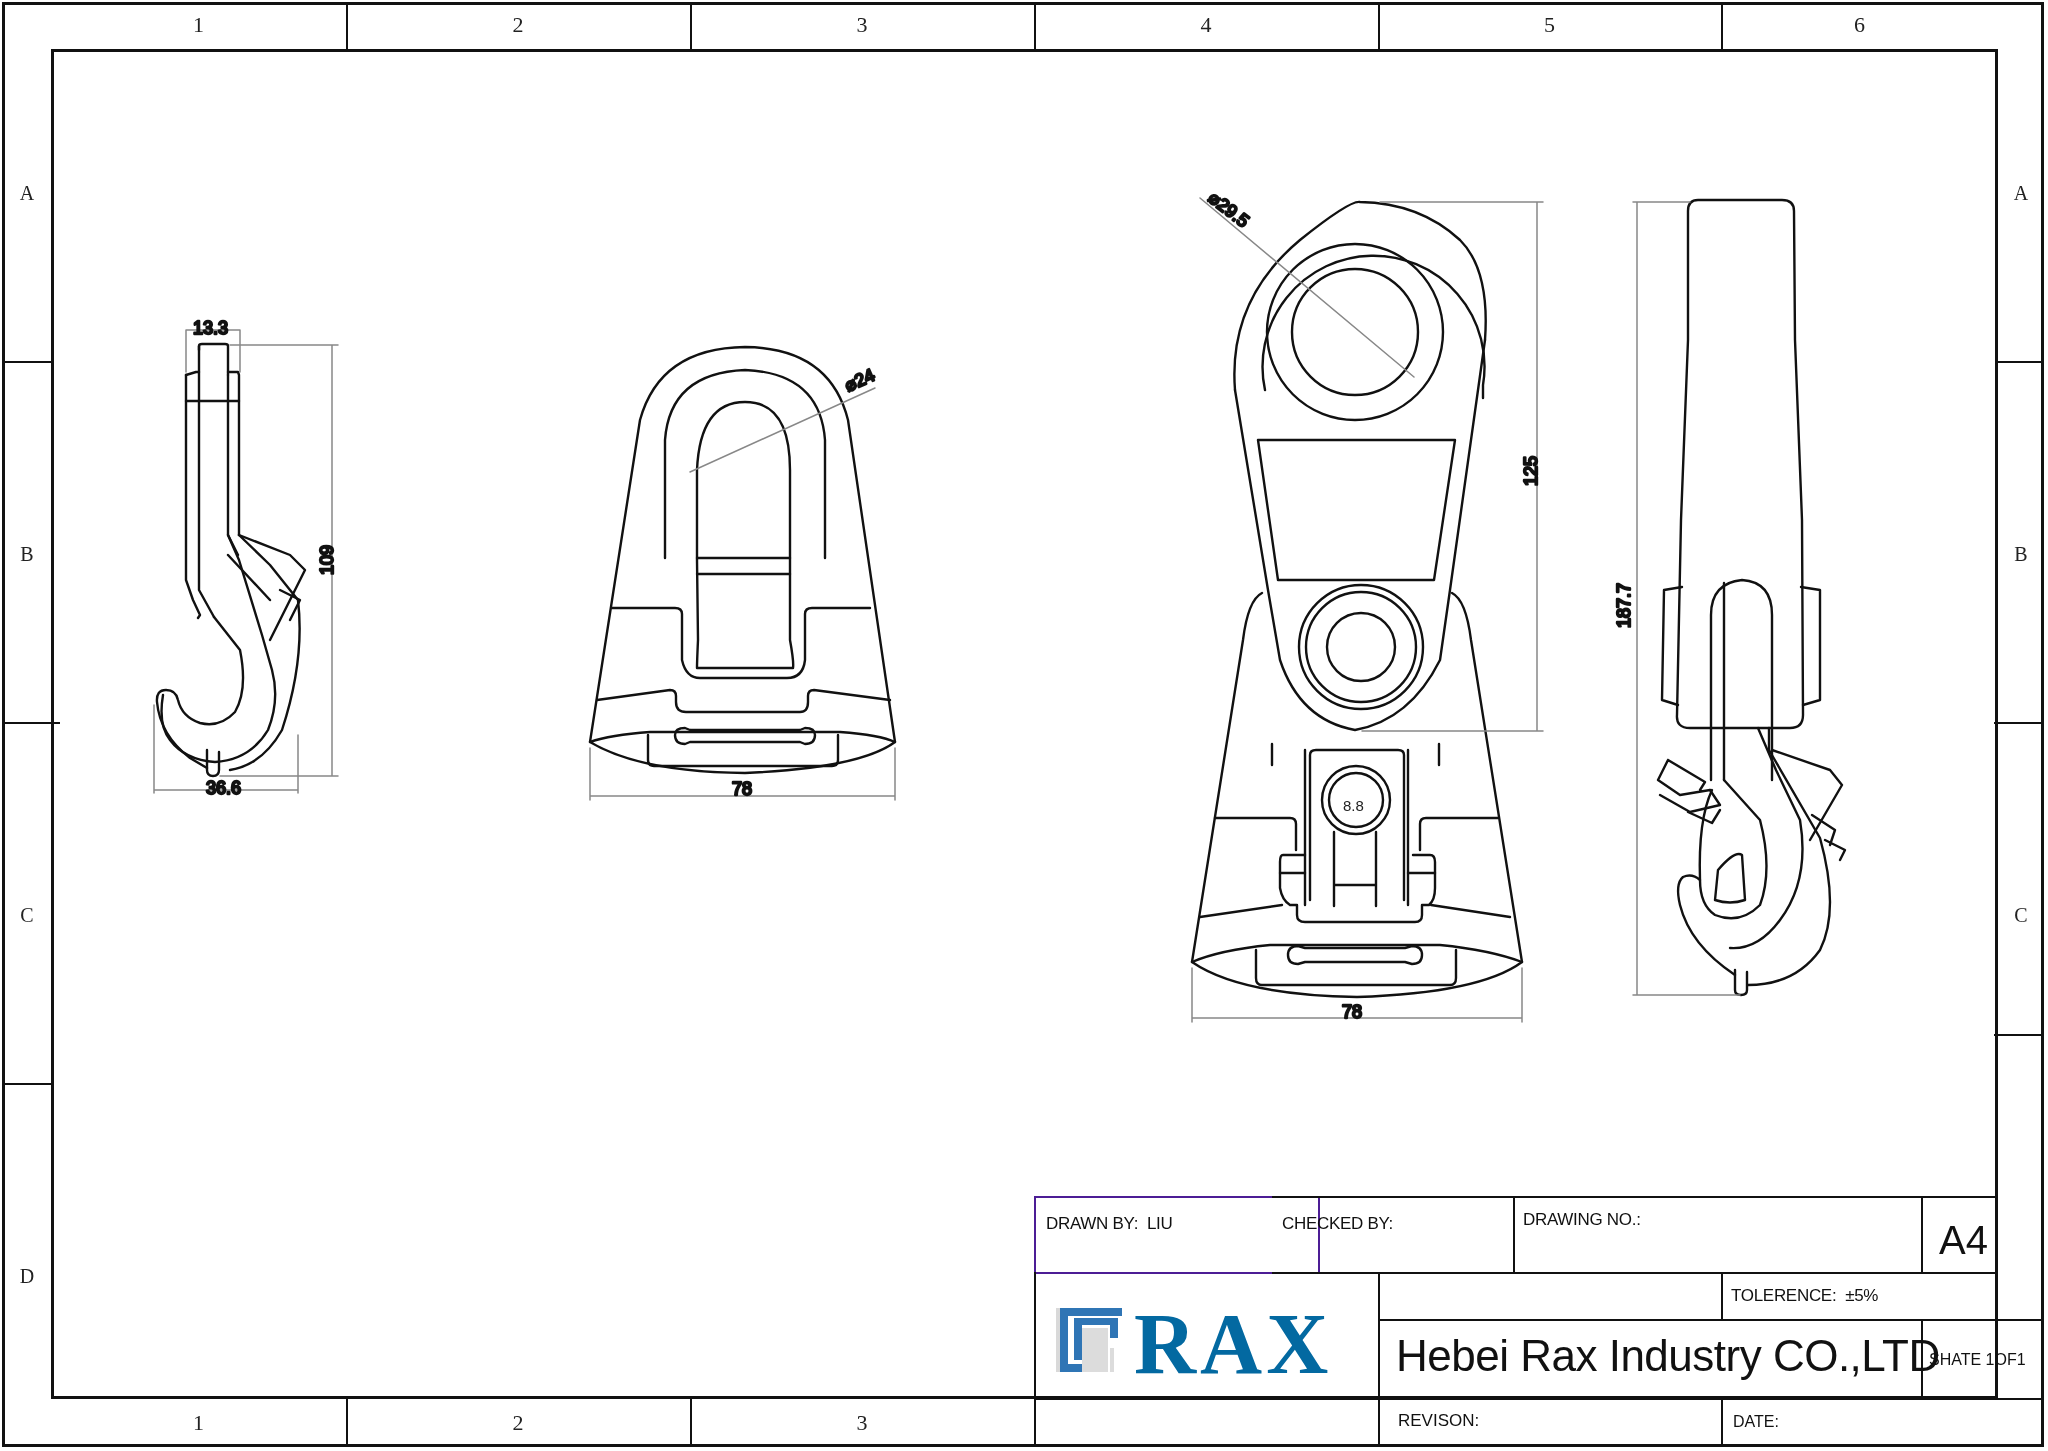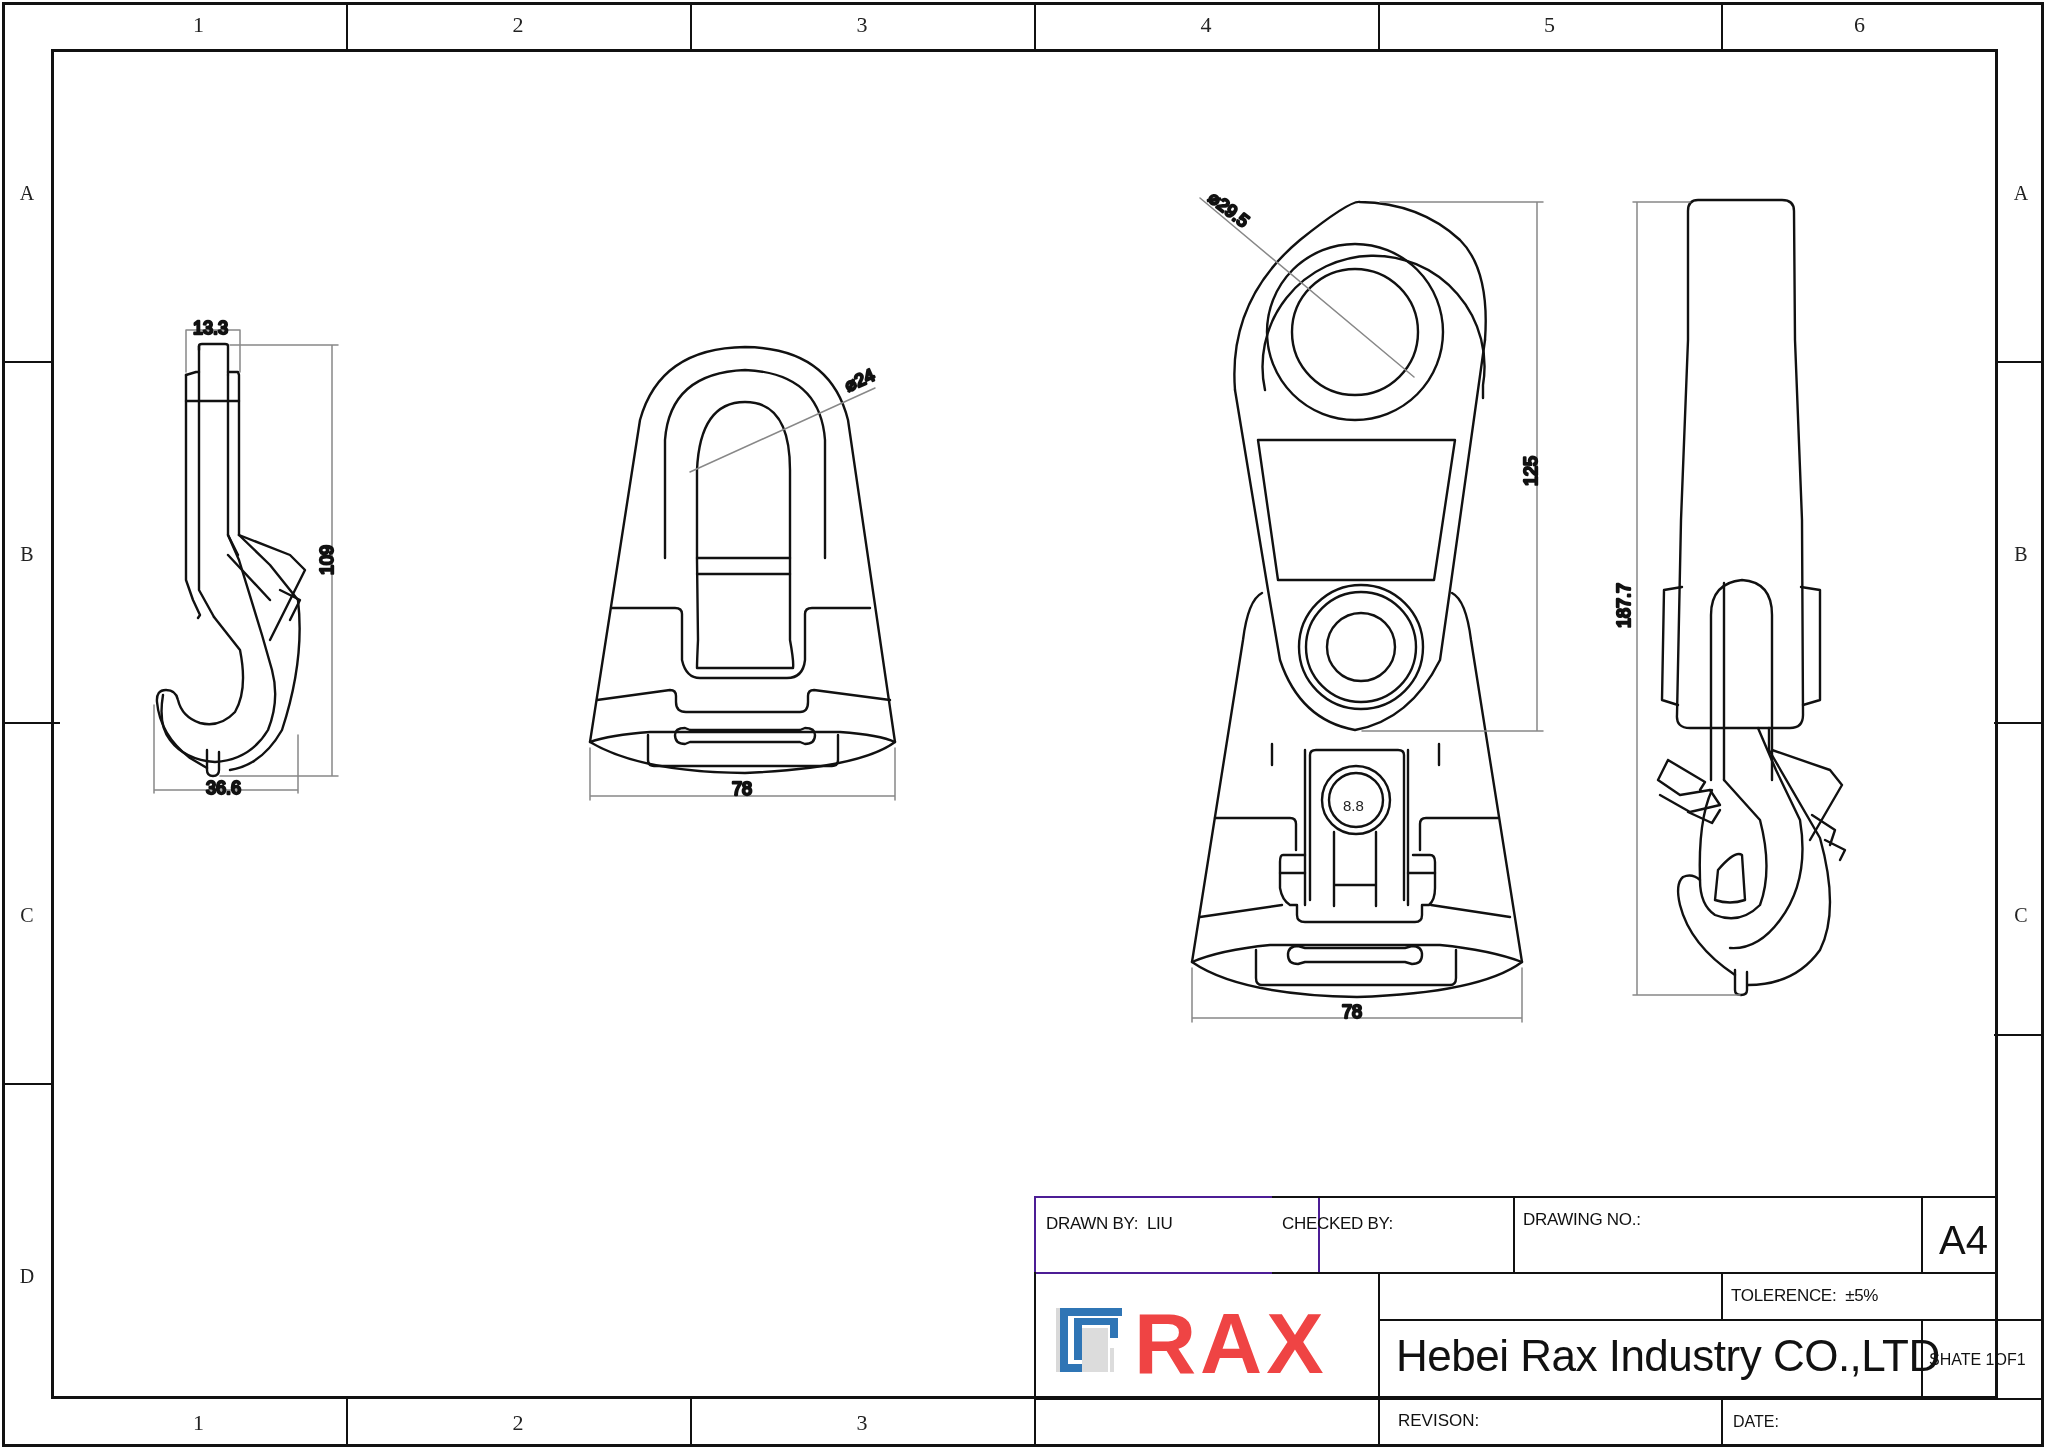--- a/index.html
+++ b/index.html
@@ -183,21 +183,21 @@
         <rect x="0" y="4" width="4" height="64" fill="#d9d9d9"></rect>
         <rect x="4" y="4" width="62" height="8" fill="#2f75b5"></rect>
         <rect x="4" y="4" width="8" height="64" fill="#2f75b5"></rect>
         <rect x="4" y="60" width="40" height="8" fill="#2f75b5"></rect>
         <rect x="18" y="14" width="8" height="42" fill="#2f75b5"></rect>
         <rect x="18" y="14" width="44" height="7" fill="#2f75b5"></rect>
         <rect x="26" y="24" width="26" height="44" fill="#dcdcdc"></rect>
         <rect x="54" y="14" width="8" height="20" fill="#2f75b5"></rect>
         <rect x="54" y="44" width="4" height="24" fill="#dcdcdc"></rect>
       </svg>
-      <span class="abs" style="left:78px;top:-10px;font-size:86px;font-weight:bold;color:#ef4444;letter-spacing:4px;font-family:Liberation Sans, sans-serif;">RAX</span>
+      <span class="abs" style="left:78px;top:-10px;font-size:86px;font-weight:bold;color:#0369a1;letter-spacing:4px;font-family:Liberation Serif, serif;">RAX</span>
     </div>
   </div>
 
   <div class="tb-cell" style="left:1378px;top:1272px;width:345px;height:49px;border-right:2px solid #111;border-bottom:2px solid #111;"></div>
   <div class="tb-cell" style="left:1721px;top:1272px;width:323px;height:49px;border-bottom:2px solid #111;">
     <span class="tb-label" style="top:14px;"><span>TOLERENCE:</span>&nbsp;&nbsp;<span>±5%</span></span>
   </div>
   <div class="tb-cell" style="left:1378px;top:1319px;width:545px;height:78px;border-right:2px solid #111;">
     <span class="abs company" style="left:18px;top:12px;white-space:nowrap;">Hebei Rax Industry CO.,LTD</span>
   </div>

